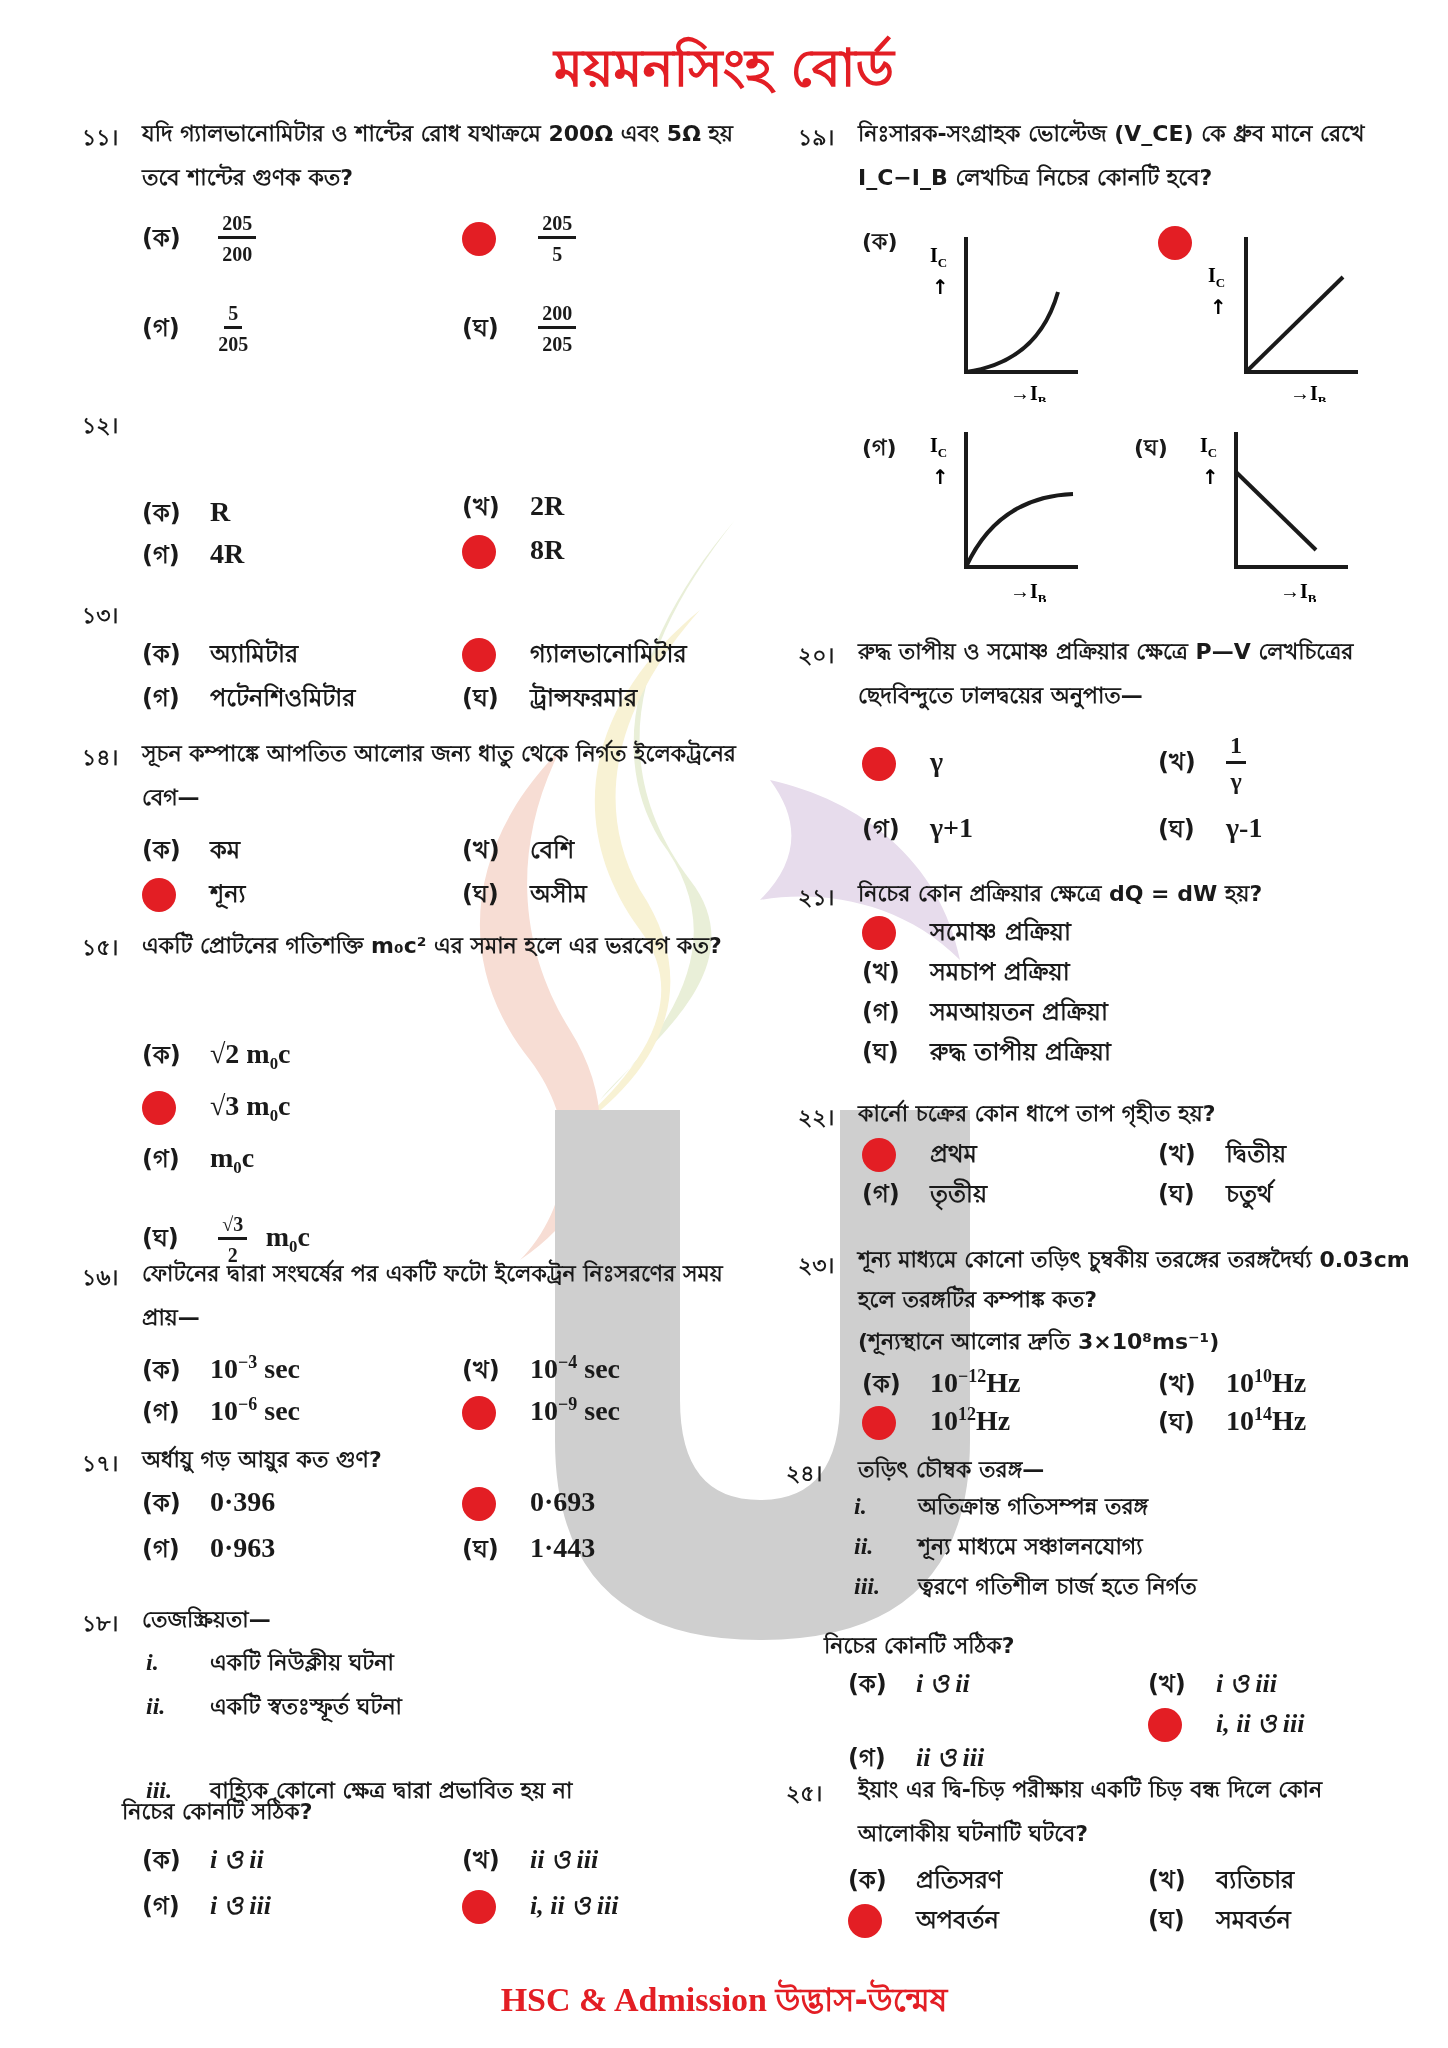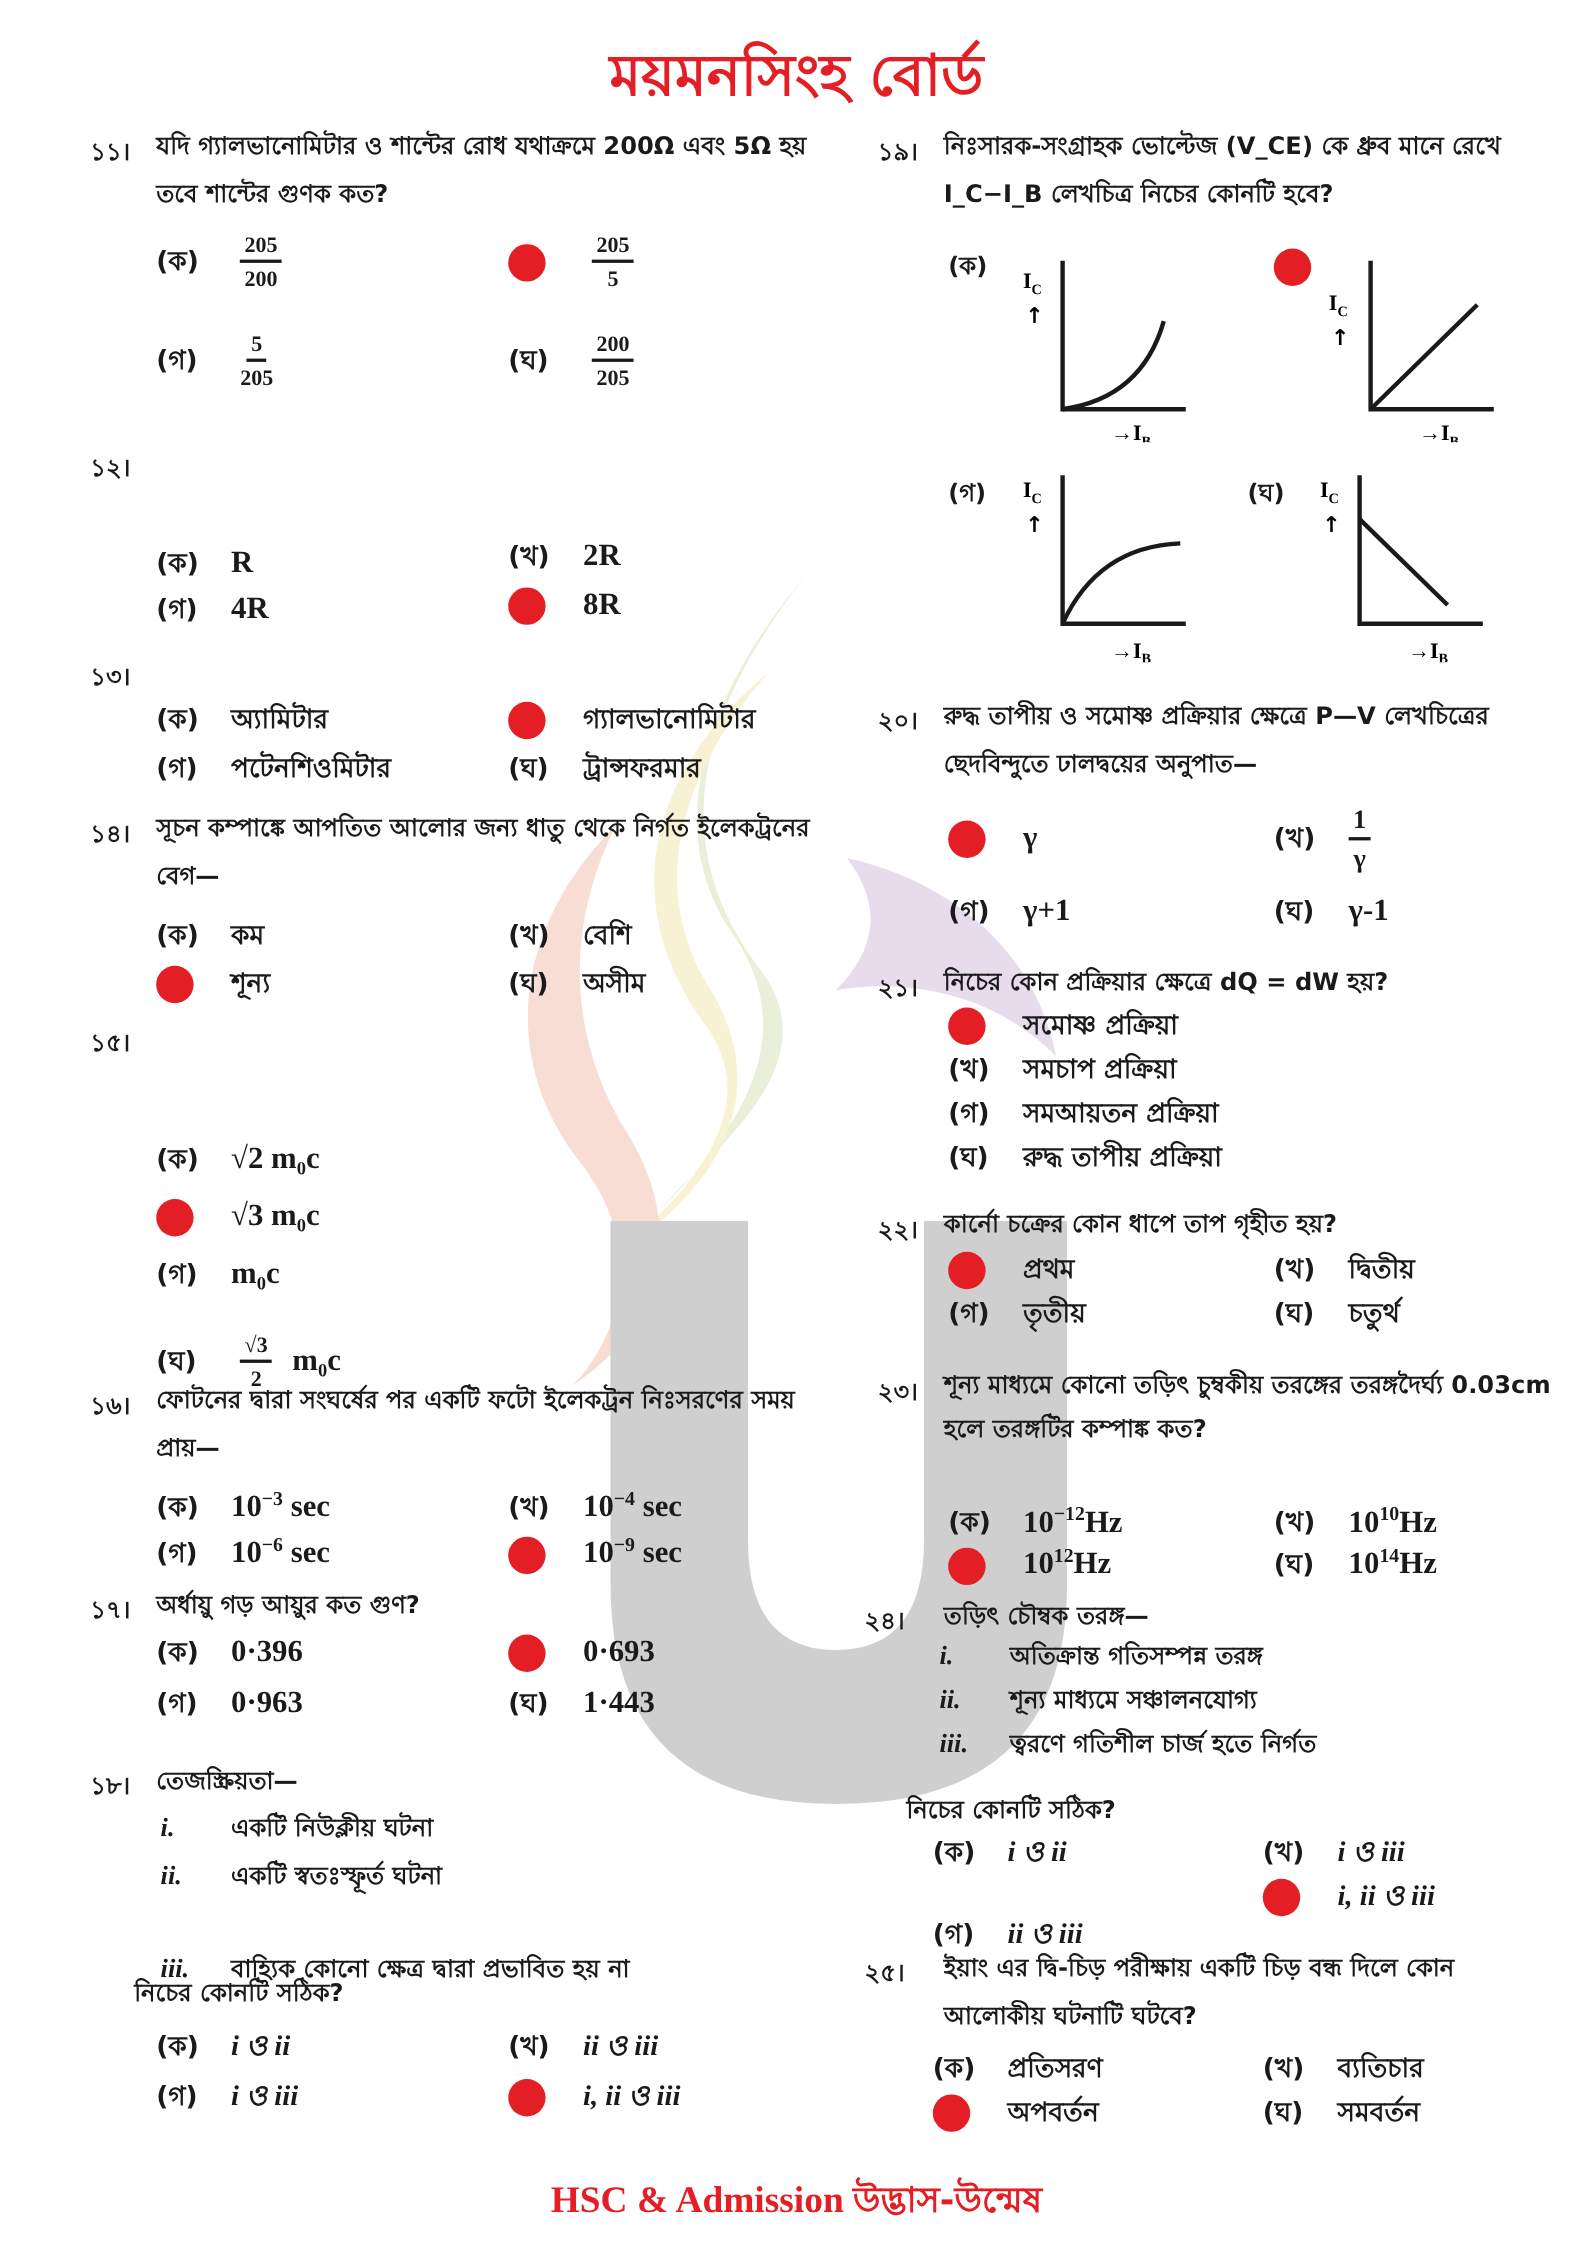--- a/index.html
+++ b/index.html
@@ -109,20 +109,21 @@
     <div class="q-num" style="top:8px;">১৪।</div>
     <div class="q-text">সূচন কম্পাঙ্কে আপতিত আলোর জন্য ধাতু থেকে নির্গত ইলেকট্রনের বেগ—</div>
     <div class="opt" style="left:80px; top:96px;"><span class="label">(ক)</span><span class="val">কম</span></div>
     <div class="opt" style="left:400px; top:96px;"><span class="label">(খ)</span><span class="val">বেশি</span></div>
     <div class="opt" style="left:80px; top:140px;"><span class="dot"></span><span class="val">শূন্য</span></div>
     <div class="opt" style="left:400px; top:140px;"><span class="label">(ঘ)</span><span class="val">অসীম</span></div>
   </div>
 
   <div class="q" style="top:810px; height:420px;">
     <div class="q-num" style="top:8px;">১৫।</div>
+    <div class="q-text" style="line-height:48px;">একটি প্রোটনের গতিশক্তি m₀c² এর সমান হলে এর ভরবেগ কত?</div>
     <div class="opt" style="left:80px; top:110px;"><span class="label">(ক)</span><span class="val serif">√2 m₀c</span></div>
     <div class="opt" style="left:80px; top:162px;"><span class="dot"></span><span class="val serif">√3 m₀c</span></div>
     <div class="opt" style="left:80px; top:214px;"><span class="label">(গ)</span><span class="val serif">m₀c</span></div>
     <div class="opt" style="left:80px; top:270px; height:90px; line-height:90px;">
       <span class="label">(ঘ)</span>
       <span class="frac">
           <span class="num">√3</span>
           <span class="den">2</span>
         </span>
       <span class="val serif" style="margin-left:10px;">m₀c</span>
@@ -230,20 +231,21 @@
     <div class="q-text">কার্নো চক্রের কোন ধাপে তাপ গৃহীত হয়?</div>
     <div class="opt" style="left:84px; top:40px;"><span class="dot"></span><span class="val">প্রথম</span></div>
     <div class="opt" style="left:380px; top:40px;"><span class="label">(খ)</span><span class="val">দ্বিতীয়</span></div>
     <div class="opt" style="left:84px; top:80px;"><span class="label">(গ)</span><span class="val">তৃতীয়</span></div>
     <div class="opt" style="left:380px; top:80px;"><span class="label">(ঘ)</span><span class="val">চতুর্থ</span></div>
   </div>
 
   <div class="q" style="top:1128px; height:190px;">
     <div class="q-num" style="top:8px;">২৩।</div>
     <div class="q-text" style="line-height:40px;">শূন্য মাধ্যমে কোনো তড়িৎ চুম্বকীয় তরঙ্গের তরঙ্গদৈর্ঘ্য 0.03cm হলে তরঙ্গটির কম্পাঙ্ক কত?</div>
+    <div class="prompt" style="left:80px; top:84px;">(শূন্যস্থানে আলোর দ্রুতি 3×10⁸ms⁻¹)</div>
     <div class="opt" style="left:84px; top:114px;"><span class="label">(ক)</span><span class="val serif"><span>10</span><sup style="font-size:18px;">−12</sup><span>Hz</span></span></div>
     <div class="opt" style="left:380px; top:114px;"><span class="label">(খ)</span><span class="val serif"><span>10</span><sup style="font-size:18px;">10</sup><span>Hz</span></span></div>
     <div class="opt" style="left:84px; top:152px;"><span class="dot"></span><span class="val serif"><span>10</span><sup style="font-size:18px;">12</sup><span>Hz</span></span></div>
     <div class="opt" style="left:380px; top:152px;"><span class="label">(ঘ)</span><span class="val serif"><span>10</span><sup style="font-size:18px;">14</sup><span>Hz</span></span></div>
   </div>
 
   <div class="q" style="top:1336px; height:300px;">
     <div class="q-num" style="top:8px; left:-12px;">২৪।</div>
     <div class="q-text">তড়িৎ চৌম্বক তরঙ্গ—</div>
     <div class="stmt" style="left:76px; top:38px;"><span class="roman">i.</span><span>অতিক্রান্ত গতিসম্পন্ন তরঙ্গ</span></div>

